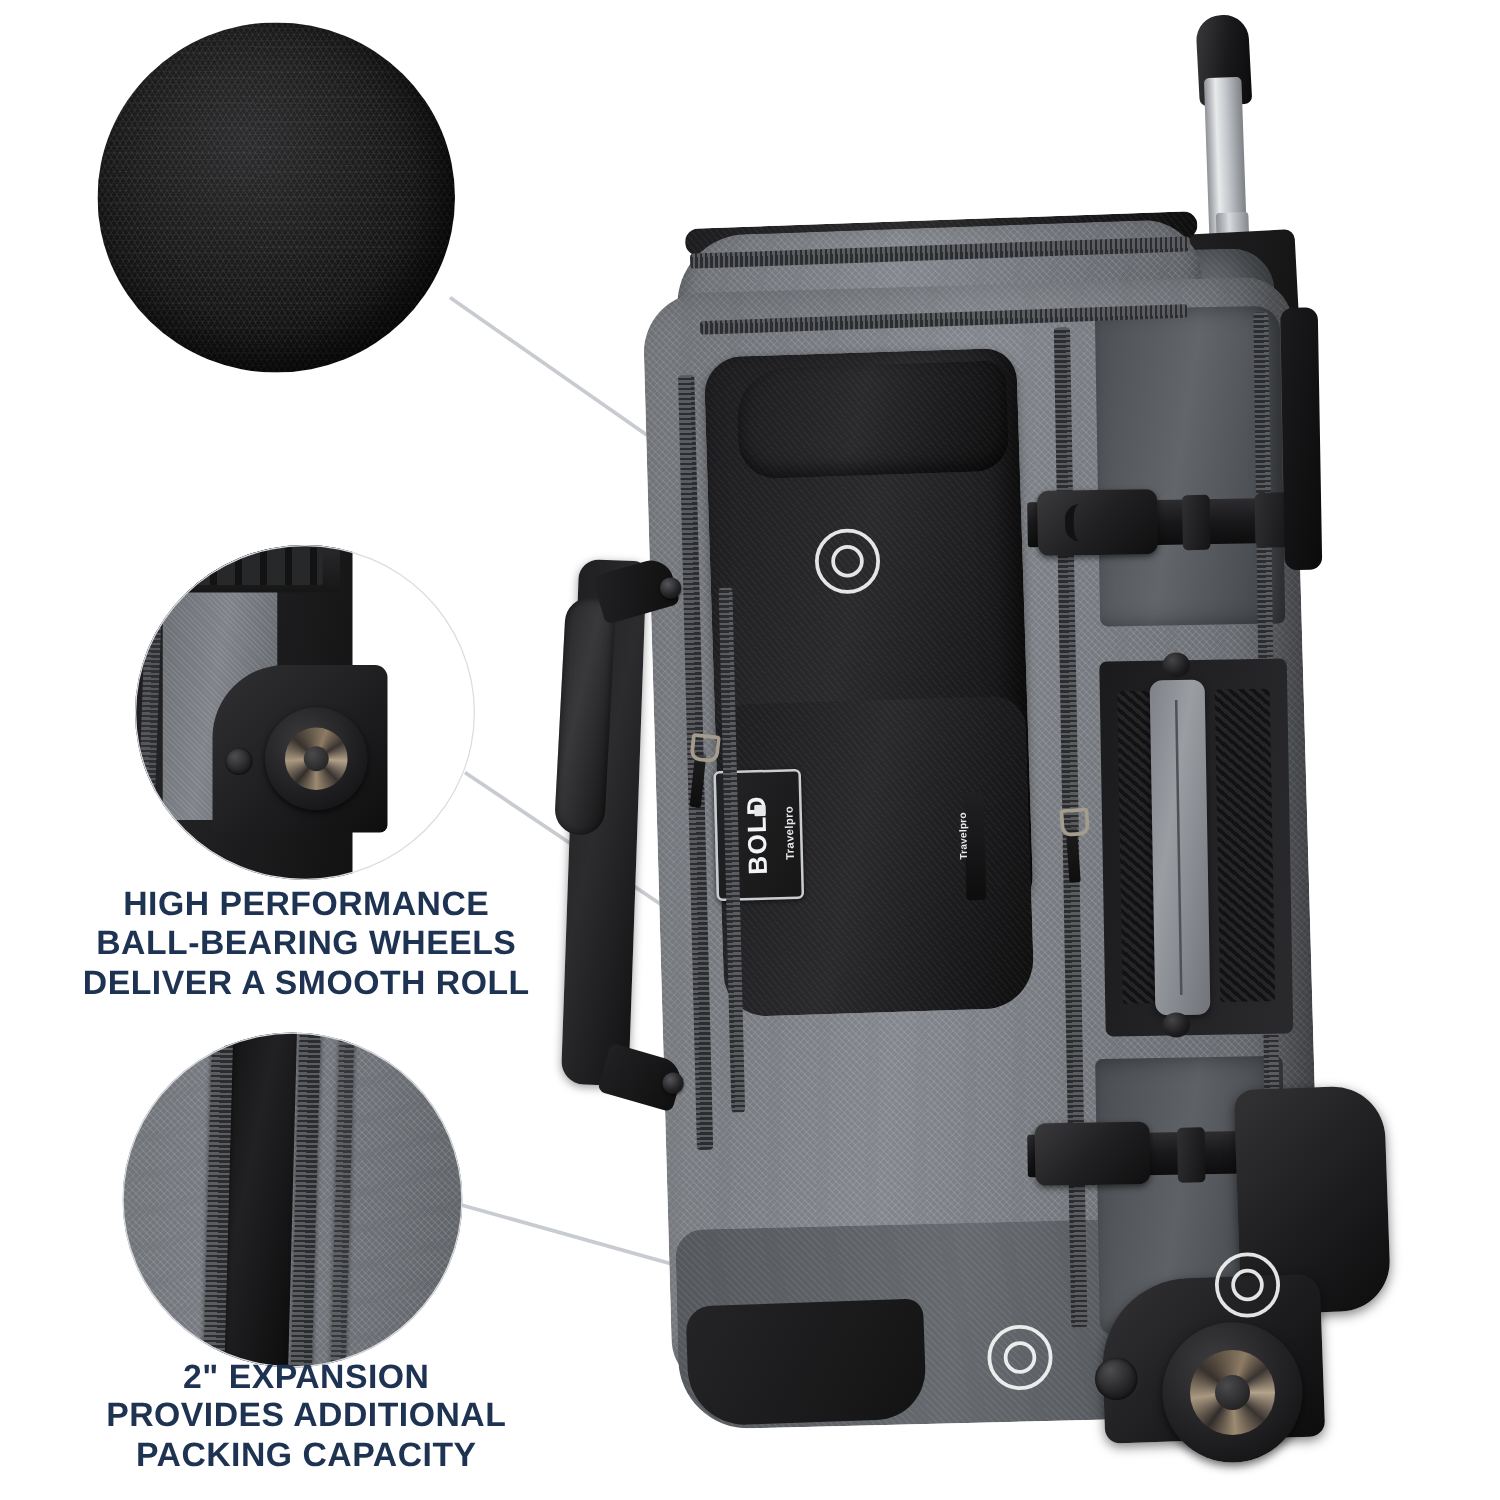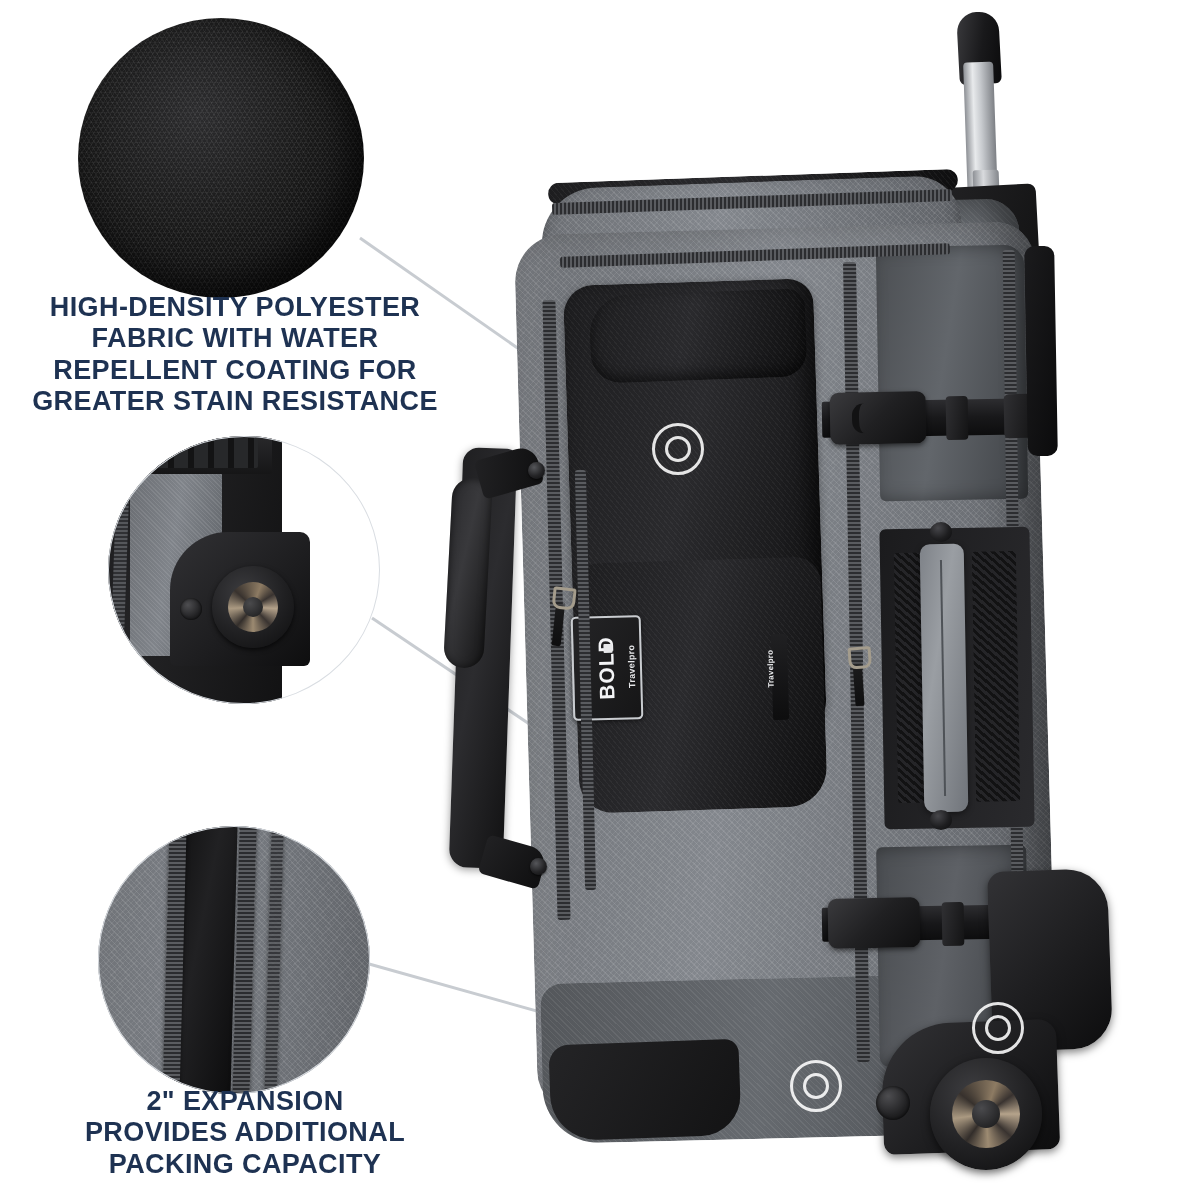--- a/index.html
+++ b/index.html
@@ -540,38 +540,37 @@
 <div id="stage">
 
   <svg id="leader-svg" viewBox="0 0 1200 1200" xmlns="http://www.w3.org/2000/svg">
     <line x1="360" y1="238" x2="652" y2="442" stroke="#c8ccd1" stroke-width="3"></line>
     <line x1="372" y1="618" x2="972" y2="1022" stroke="#c8ccd1" stroke-width="3"></line>
     <line x1="362" y1="962" x2="790" y2="1082" stroke="#c8ccd1" stroke-width="3"></line>
   </svg>
 
   <div class="bubble" id="bubble-fabric"></div>
 
-  <div class="caption" id="caption-fabric">HIGH-DENSITY POLYESTER
-FABRIC WITH WATER
-REPELLENT COATING FOR
-GREATER STAIN RESISTANCE</div>
 
   <div class="bubble" id="bubble-wheel">
     <div class="bw-body"></div>
     <div class="bw-zip"></div>
     <div class="bw-grey-panel"></div>
     <div class="bw-strapset"></div>
     <div class="bw-housing"></div>
     <div class="bw-tire">
       <div class="bw-hub"></div>
     </div>
     <div class="bw-axle"></div>
   </div>
   <div class="bubble-ring" style="left:108px;top:436px;width:272px;height:268px;"></div>
 
+  <div class="caption" id="caption-wheels">HIGH PERFORMANCE
+BALL-BEARING WHEELS
+DELIVER A SMOOTH ROLL</div>
 
   <div class="bubble" id="bubble-expansion">
     <div class="be-gusset"></div>
     <div class="be-zip z1"></div>
     <div class="be-zip z2"></div>
     <div class="be-zip z3"></div>
   </div>
   <div class="bubble-ring" style="left:98px;top:826px;width:272px;height:268px;"></div>
 
   <div class="caption" id="caption-expansion">2" EXPANSION

